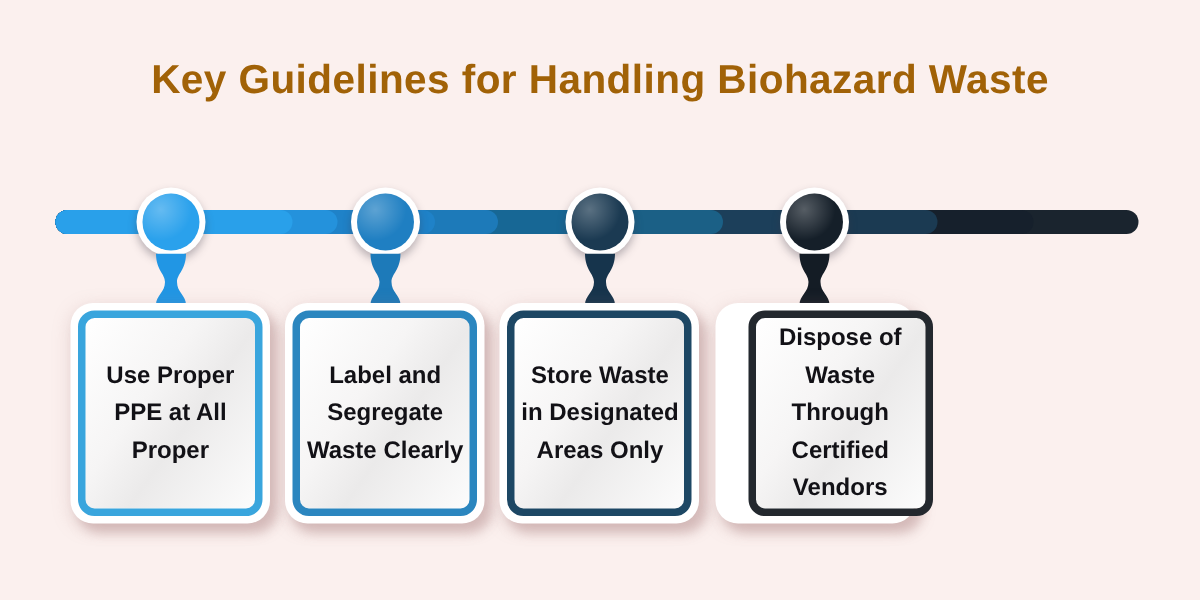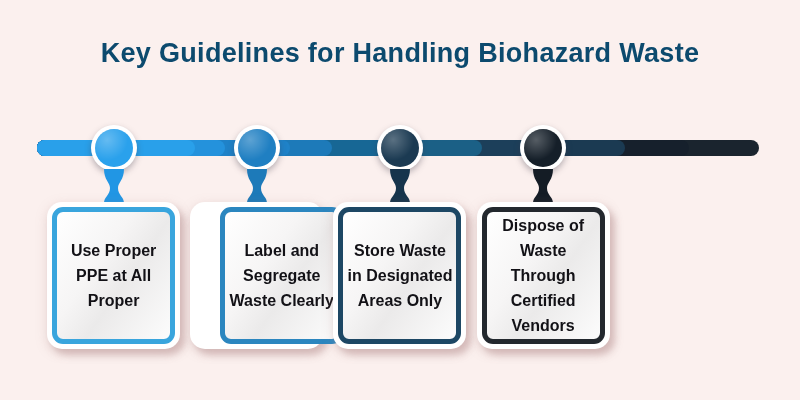--- a/index.html
+++ b/index.html
@@ -34,21 +34,21 @@
   .card-in{width:100%;height:100%;box-sizing:border-box;border:5px solid #333;border-radius:11px;
         background:linear-gradient(125deg,#ffffff 0%,#f6f5f5 38%,#ebeaea 58%,#fcfcfc 100%);
         display:flex;align-items:center;justify-content:center;}
   .card-text{font-size:16px;line-height:25px;font-weight:700;color:#121116;text-align:center;padding:0 3px;}
 </style>
 </head>
 <body>
 
 <div class="stage" style="background: rgb(251, 240, 238);">
 
-  <h1 class="title" style="color: #0c4a6e;">Key Guidelines for Handling Biohazard Waste</h1>
+  <h1 class="title" style="color: #a16207;">Key Guidelines for Handling Biohazard Waste</h1>
 
   <div class="bar" style="background: rgb(26, 36, 46);">
     <i style="width: 652px; background: rgb(22, 32, 44);"></i>
     <i style="width: 588px; background: rgb(27, 58, 82);"></i>
     <i style="width: 523px; background: rgb(28, 63, 90);"></i>
     <i style="width: 445px; background: rgb(27, 96, 134);"></i>
     <i style="width: 384px; background: rgb(23, 103, 149);"></i>
     <i style="width: 295px; background: rgb(29, 122, 185);"></i>
     <i style="width: 253px; background: rgb(31, 130, 200);"></i>
     <i style="width: 188px; background: rgb(36, 146, 220);"></i>
@@ -72,21 +72,21 @@
     </div>
 
     <div class="item">
       <div class="node">
         <div class="node-in" style="background: rgb(31, 127, 194);"></div>
       </div>
       <svg class="stem" width="26" height="34" viewBox="0 0 26 34">
         <path d="M3,0 L23,0 C23,11 17,13.5 17,19 C17,26 23,28 23,34 L3,34 C3,28 9,26 9,19 C9,13.5 3,11 3,0 Z" fill="#1d7ab9"></path>
       </svg>
       <div class="card">
-        <div class="card-in" style="border-color: rgb(43, 134, 191); margin-left: 25px;">
+        <div class="card-in" style="border-color: rgb(43, 134, 191);">
           <div class="card-text">Label and Segregate Waste Clearly</div>
         </div>
       </div>
     </div>
 
 
     <div class="item">
       <div class="node">
         <div class="node-in" style="background: rgb(27, 58, 82);"></div>
       </div>
@@ -101,20 +101,20 @@
     </div>
 
     <div class="item">
       <div class="node">
         <div class="node-in" style="background: rgb(21, 31, 41);"></div>
       </div>
       <svg class="stem" width="26" height="34" viewBox="0 0 26 34">
         <path d="M3,0 L23,0 C23,11 17,13.5 17,19 C17,26 23,28 23,34 L3,34 C3,28 9,26 9,19 C9,13.5 3,11 3,0 Z" fill="#141c25"></path>
       </svg>
       <div class="card">
-        <div class="card-in" style="border-color: rgb(35, 40, 46);">
+        <div class="card-in" style="border-color: rgb(35, 40, 46); margin-left: 17px;">
           <div class="card-text">Dispose of Waste Through Certified Vendors</div>
         </div>
       </div>
     </div>
 
   </div>
 </div>
 
 </body></html>

